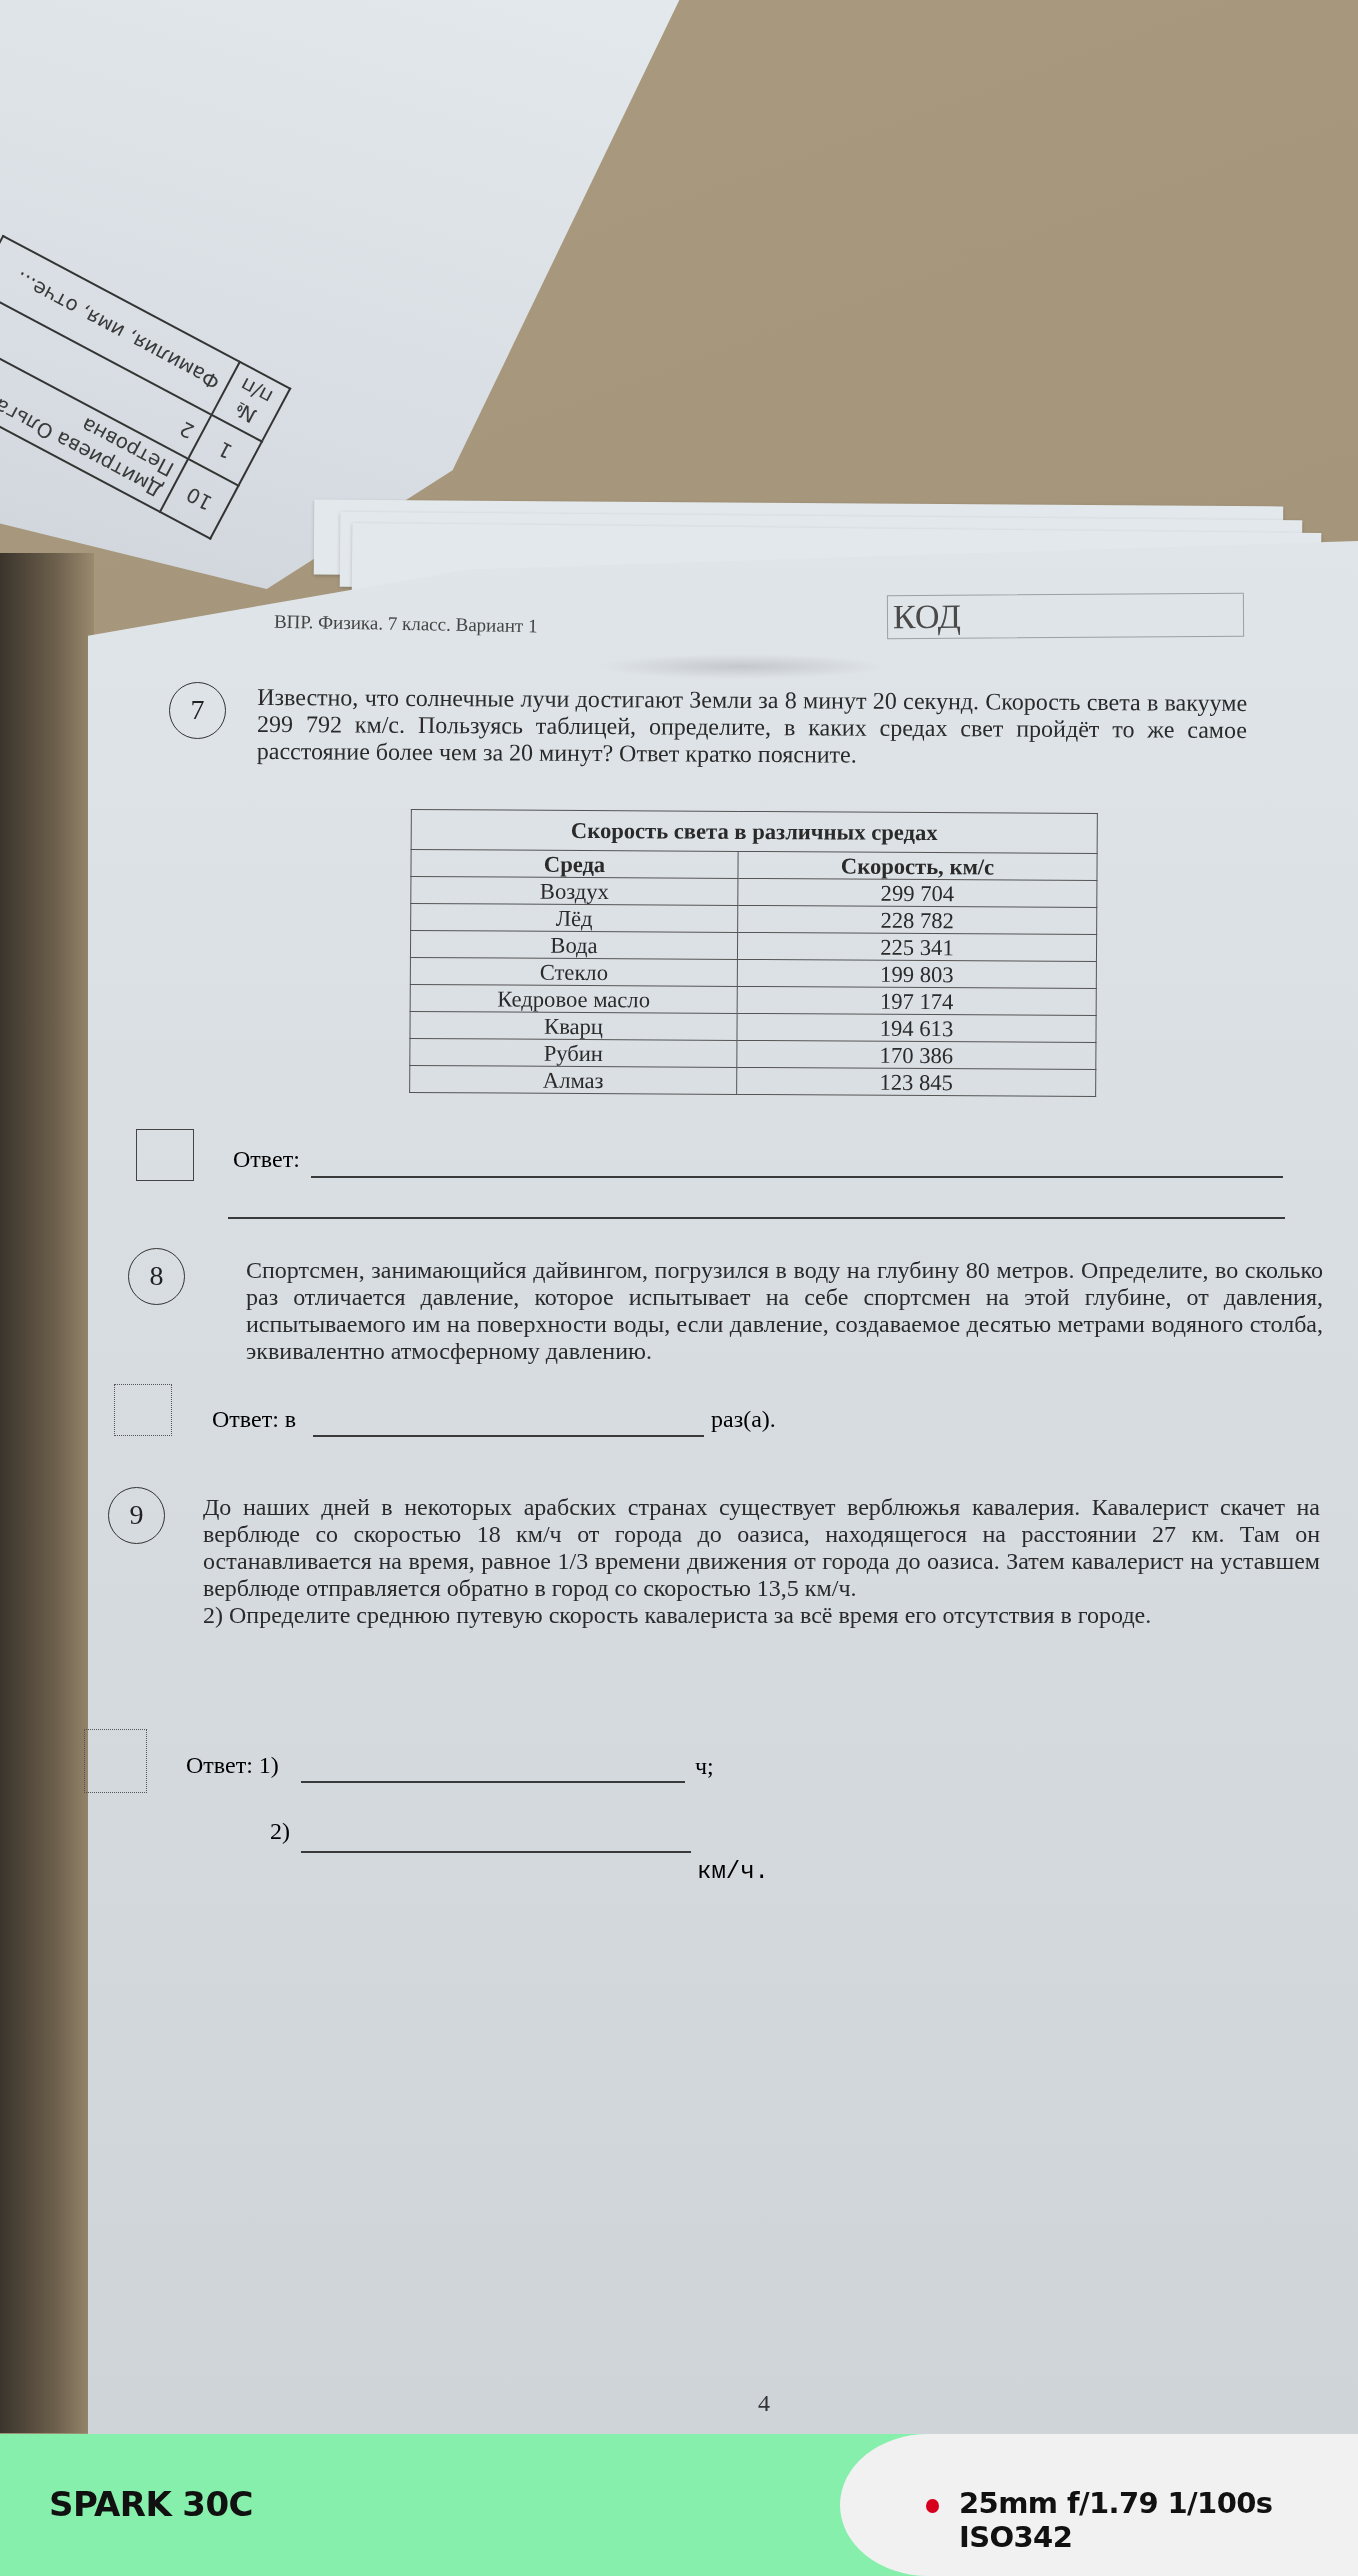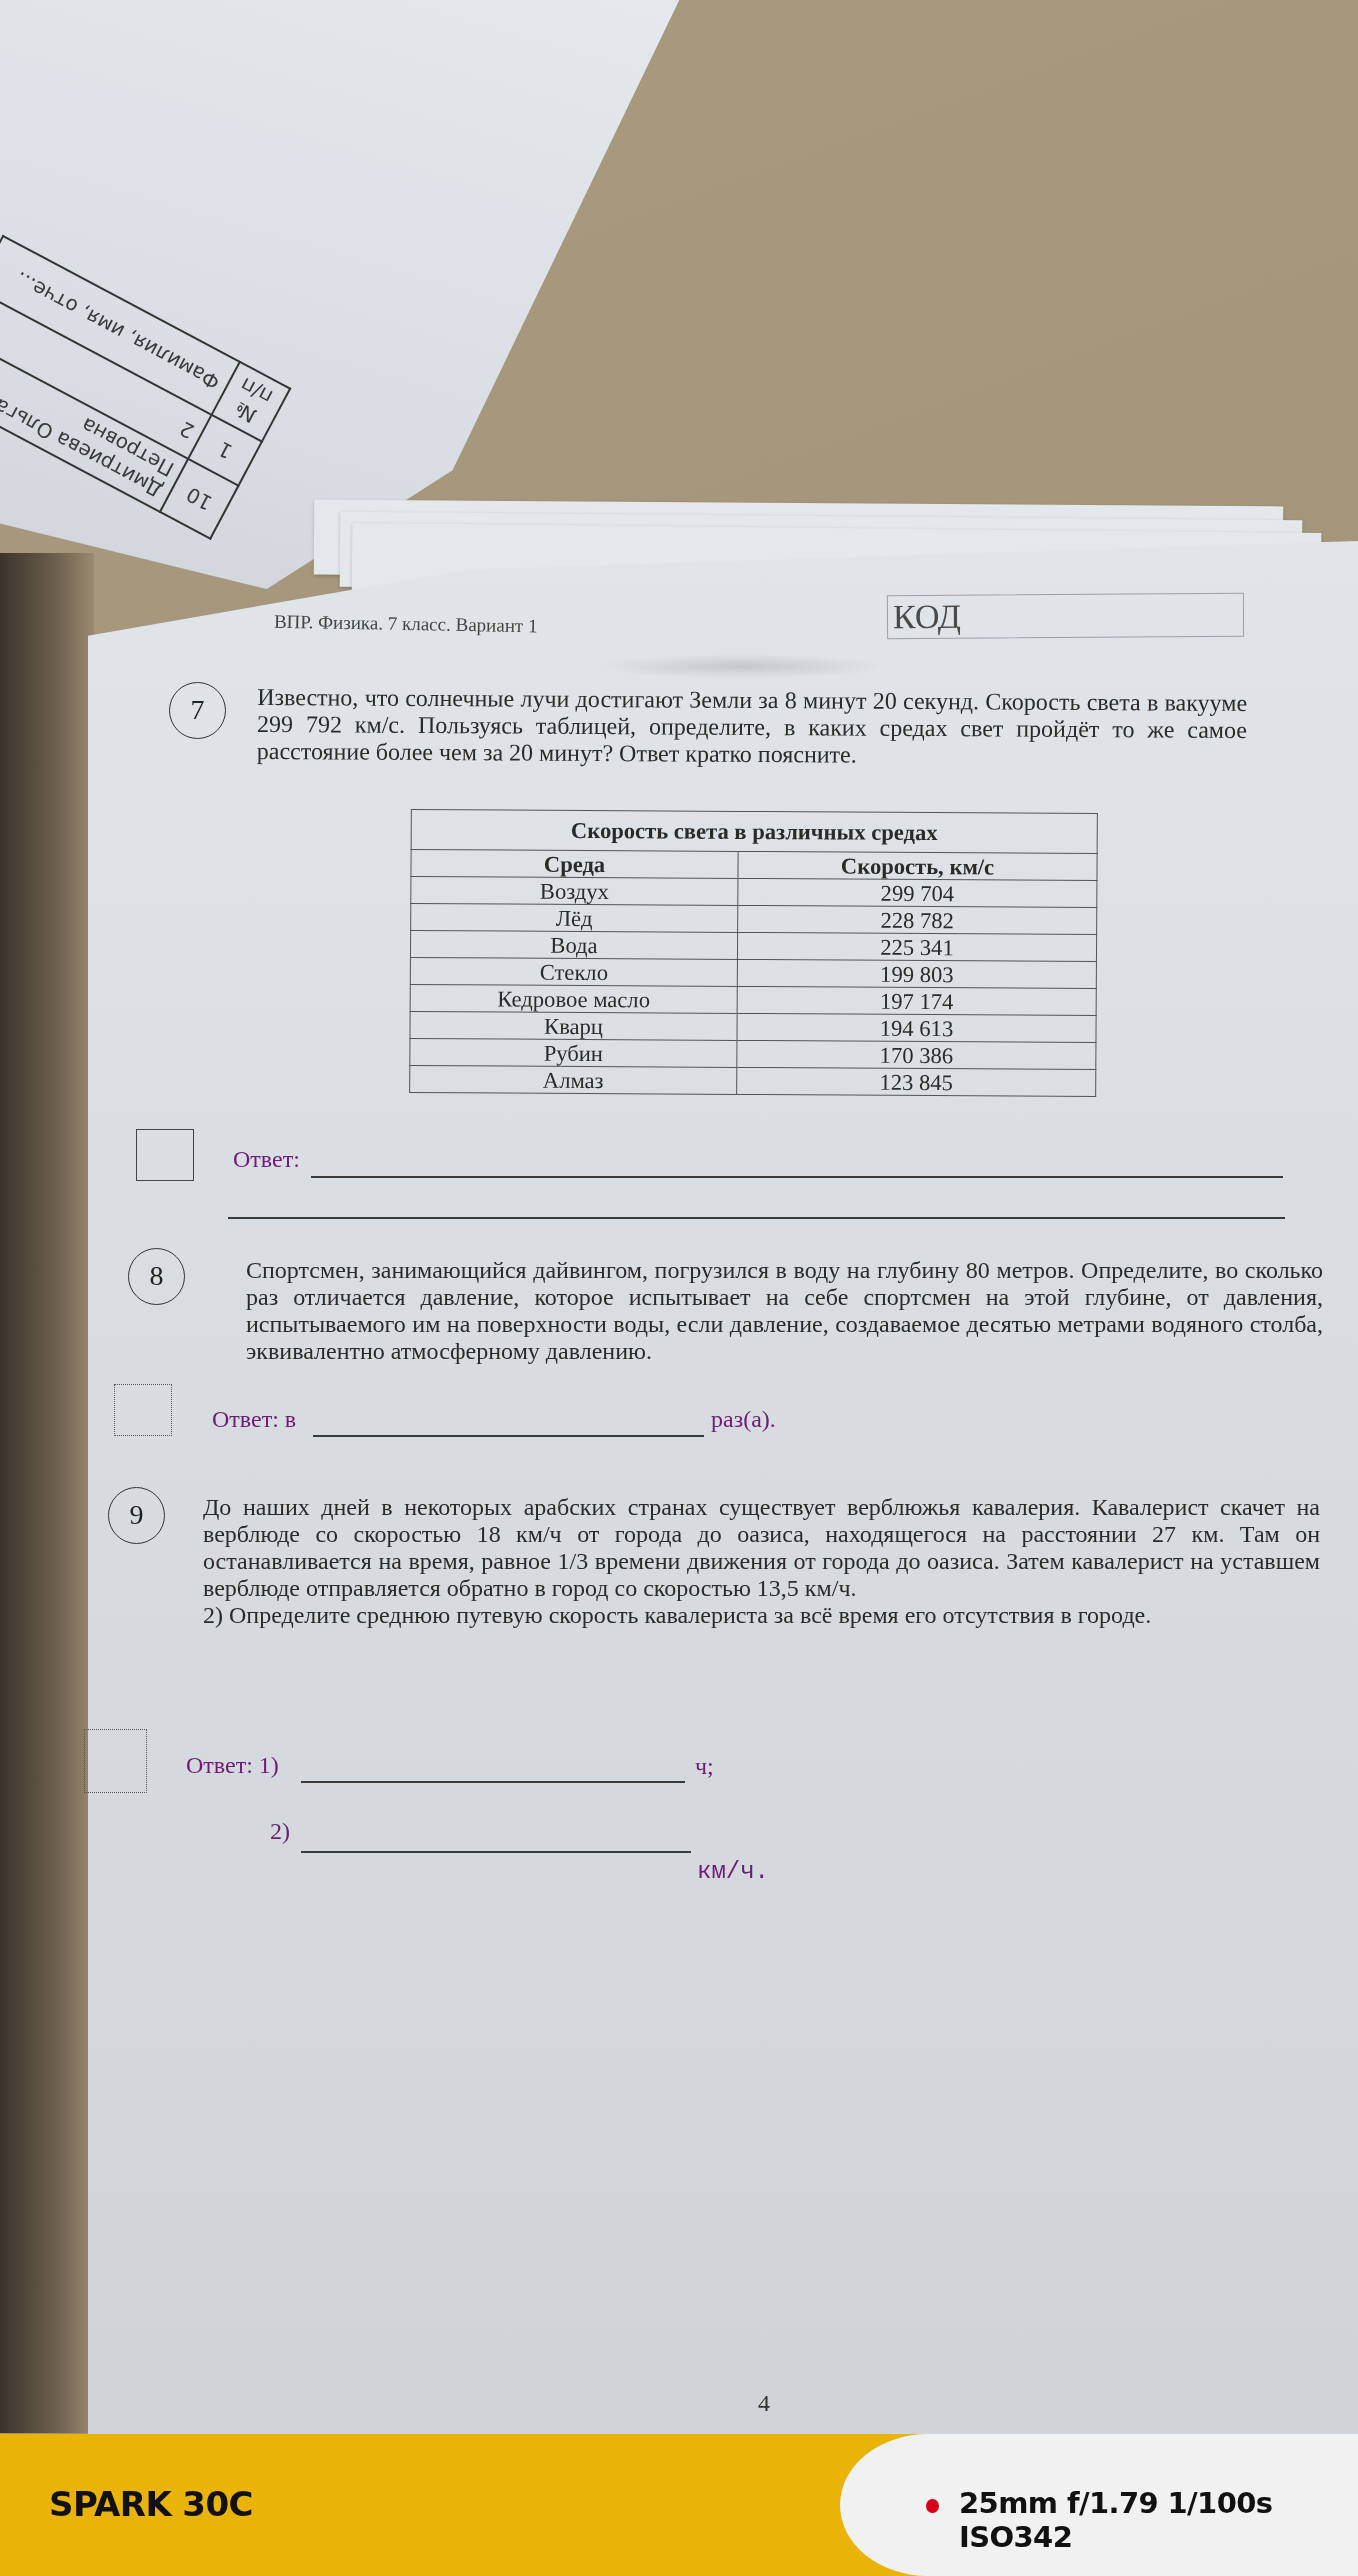--- a/index.html
+++ b/index.html
@@ -87,28 +87,28 @@
       border: 1.3px solid #555; text-align: center; height: 27px; line-height: 25px; padding: 0;
     }
     .speed-table .caption-row th { height: 40px; font-weight: bold; font-size: 22.6px; }
     .speed-table .head-row th { font-weight: bold; }
     .speed-table td:first-child, .speed-table th:first-child { width: 327px; }
 
     .score-box {
       position: absolute; width: 58px; height: 52px; border: 1.9px solid #444;
     }
     .score-box.dotted { border: 1.9px dotted #555; }
-    .answer-label { position: absolute; font-size: 24px; color: #701a75; }
+    .answer-label { position: absolute; font-size: 24px; color: #000000; }
     .answer-line { position: absolute; height: 1.9px; background: #3a3a3a; }
 
     .page-number { position: absolute; left: 758px; top: 2390px; font-size: 24px; color: #333; }
 
     
     .footer {
-      position: absolute; left: 0; top: 2434px; width: 1358px; height: 142px; background: #eab308;
+      position: absolute; left: 0; top: 2434px; width: 1358px; height: 142px; background: #86efac;
     }
     .footer-brand {
       position: absolute; left: 49px; top: 50px; font-family: "DejaVu Sans", sans-serif;
       font-size: 34px; font-weight: bold; color: #111; letter-spacing: -0.6px;
     }
     .footer-pill {
       position: absolute; left: 840px; top: 0; width: 519px; height: 142px;
       background: #f1f1f2; border-top-left-radius: 88px 71px; border-bottom-left-radius: 88px 71px;
     }
     .footer-dot {

